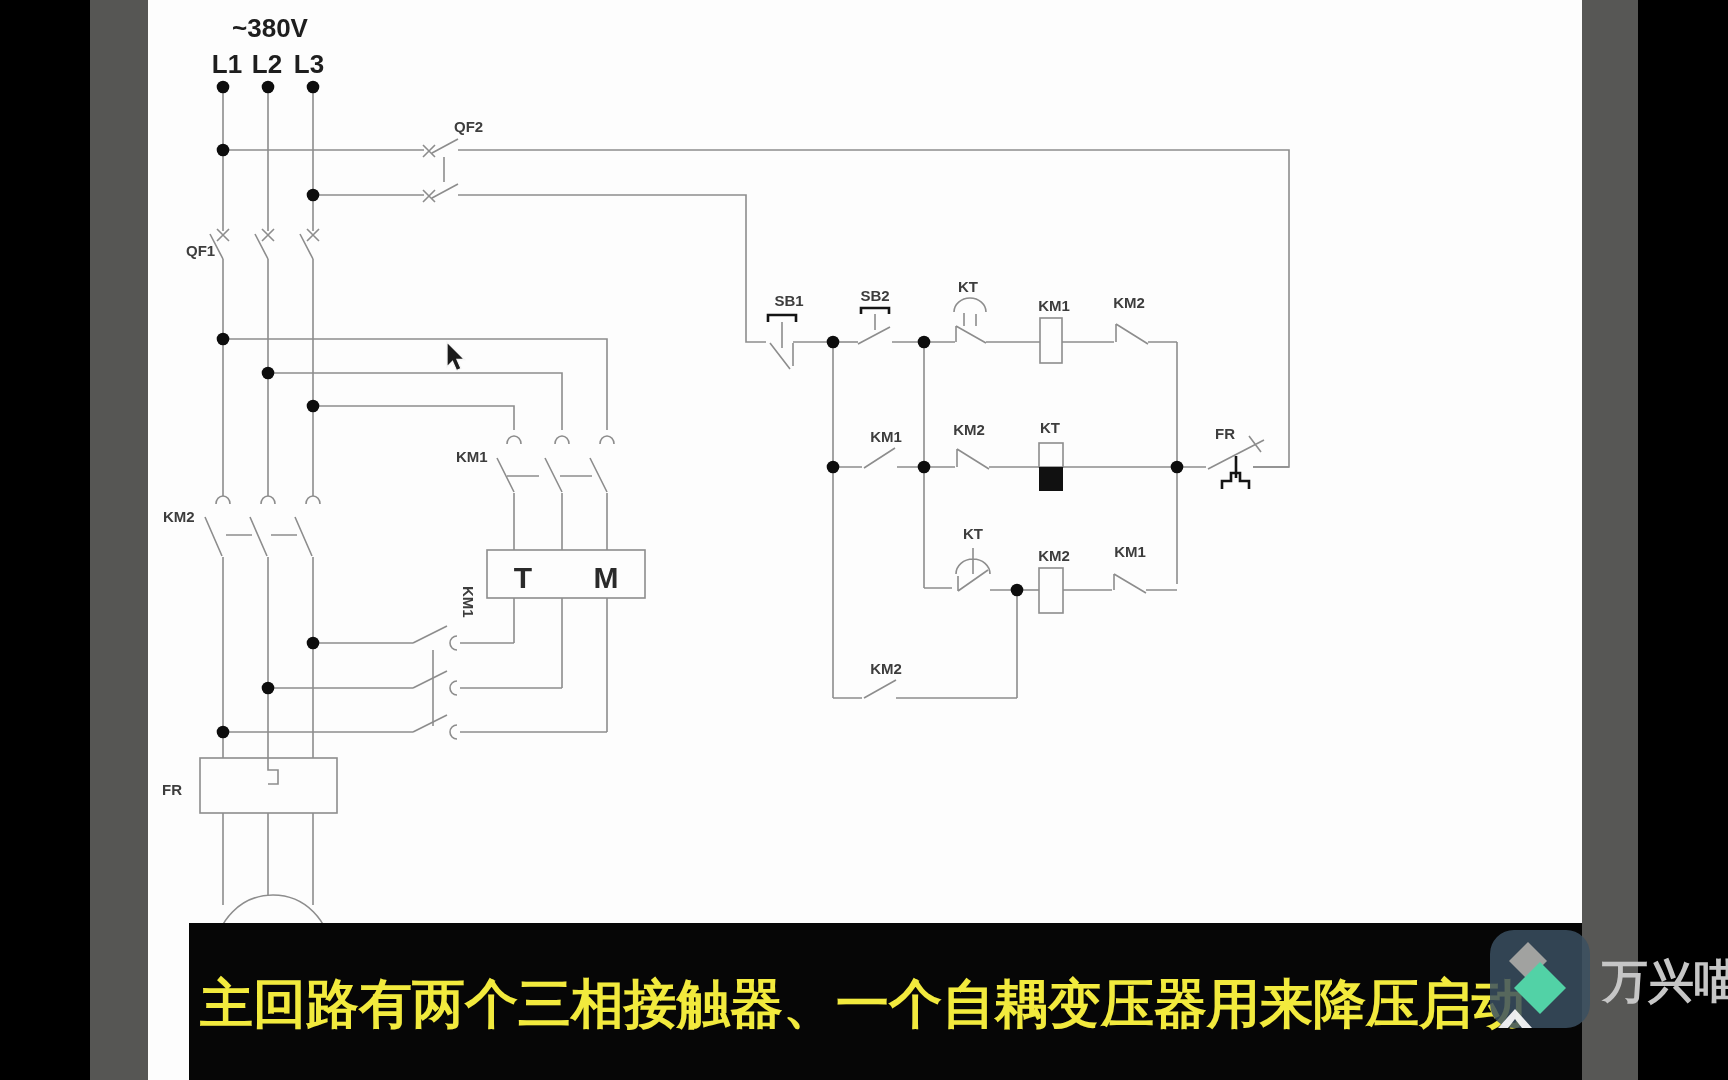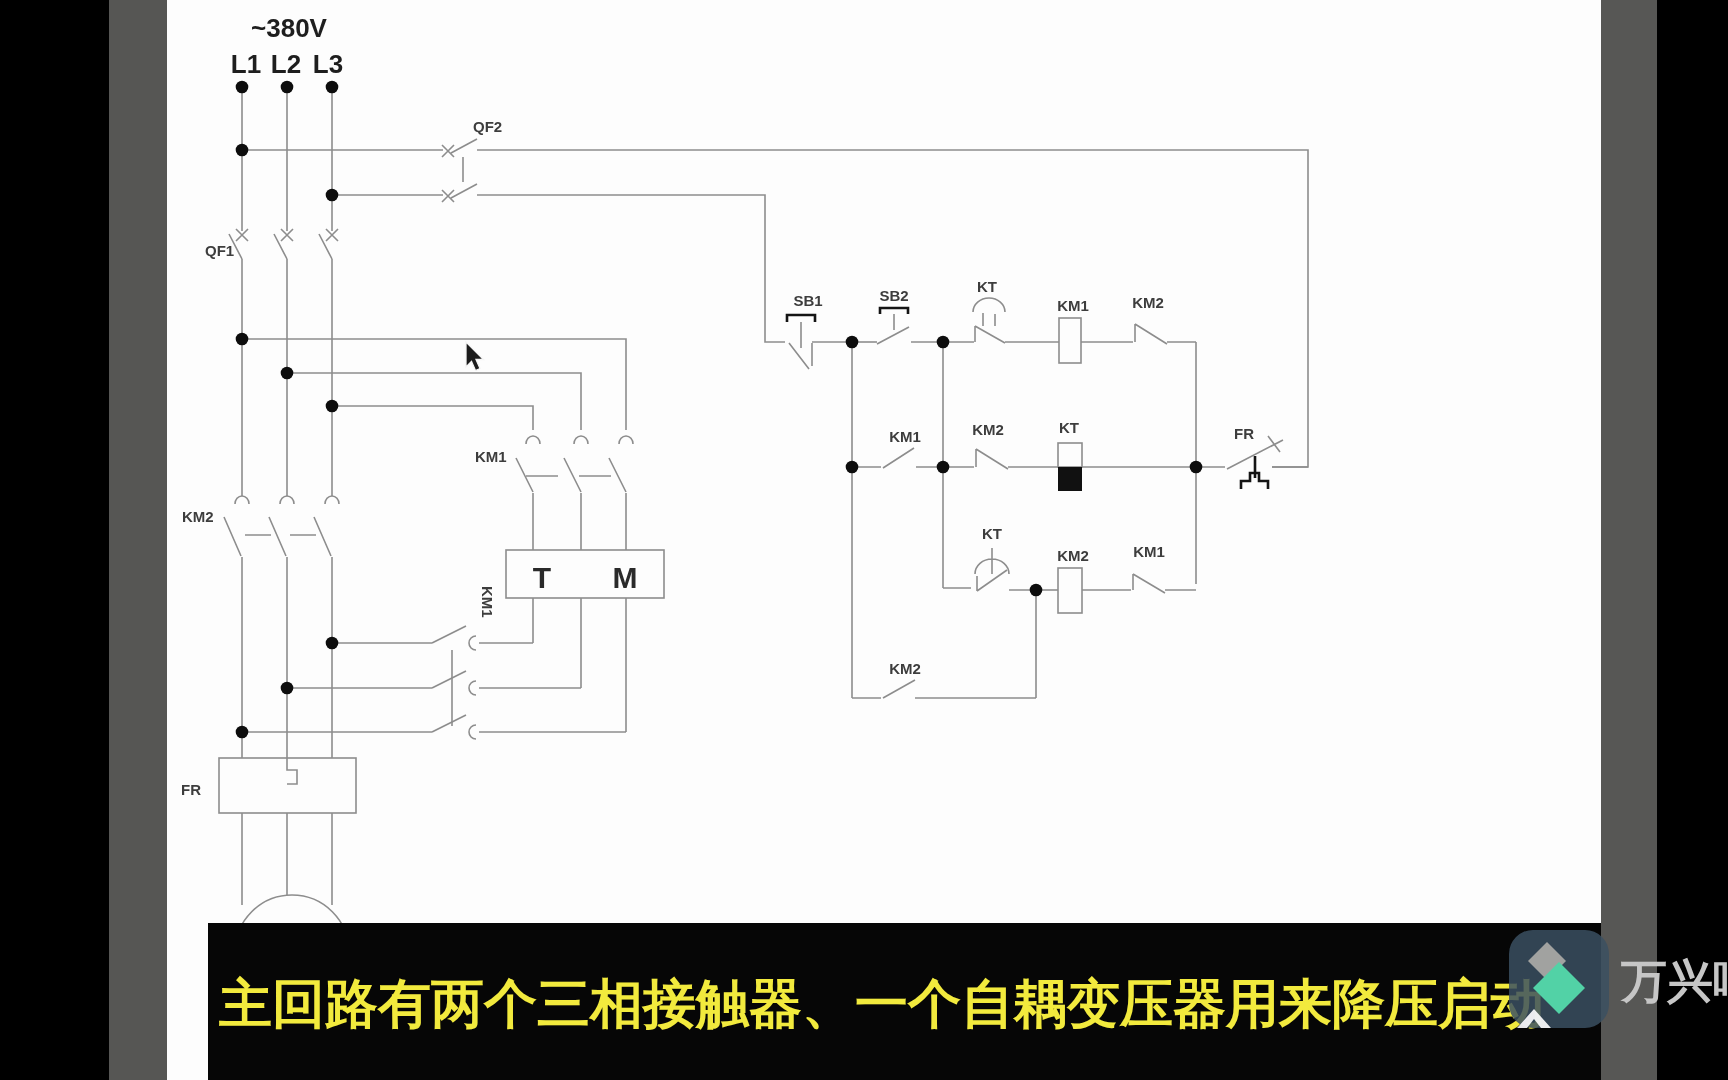--- a/index.html
+++ b/index.html
@@ -1,16 +1,16 @@
 <!DOCTYPE html>
 <html><head>
 <meta charset="utf-8">
 <style>
   html,body{margin:0;padding:0;background:#000;width:1728px;height:1080px;overflow:hidden;}
-  .stage{position:relative;width:1604px;height:1080px;font-family:"Liberation Sans",sans-serif;margin-left:19px;}
+  .stage{position:relative;width:1604px;height:1080px;font-family:"Liberation Sans",sans-serif;}
   svg text{font-family:"Liberation Sans","DejaVu Sans",sans-serif;}
   .lbl{fill:#3d3d3d;font-weight:bold;font-size:15px;}
   .lbl-big{fill:#1e1e1e;font-weight:bold;font-size:26px;}
   .lbl-box{fill:#2a2a2a;font-weight:bold;font-size:30px;}
   .wire{stroke:#8d8d8d;stroke-width:1.6;fill:none;}
   .sym{stroke:#141414;stroke-width:2.6;fill:none;}
   .dot{fill:#0d0d0d;}
 </style>
 </head>
 <body>

